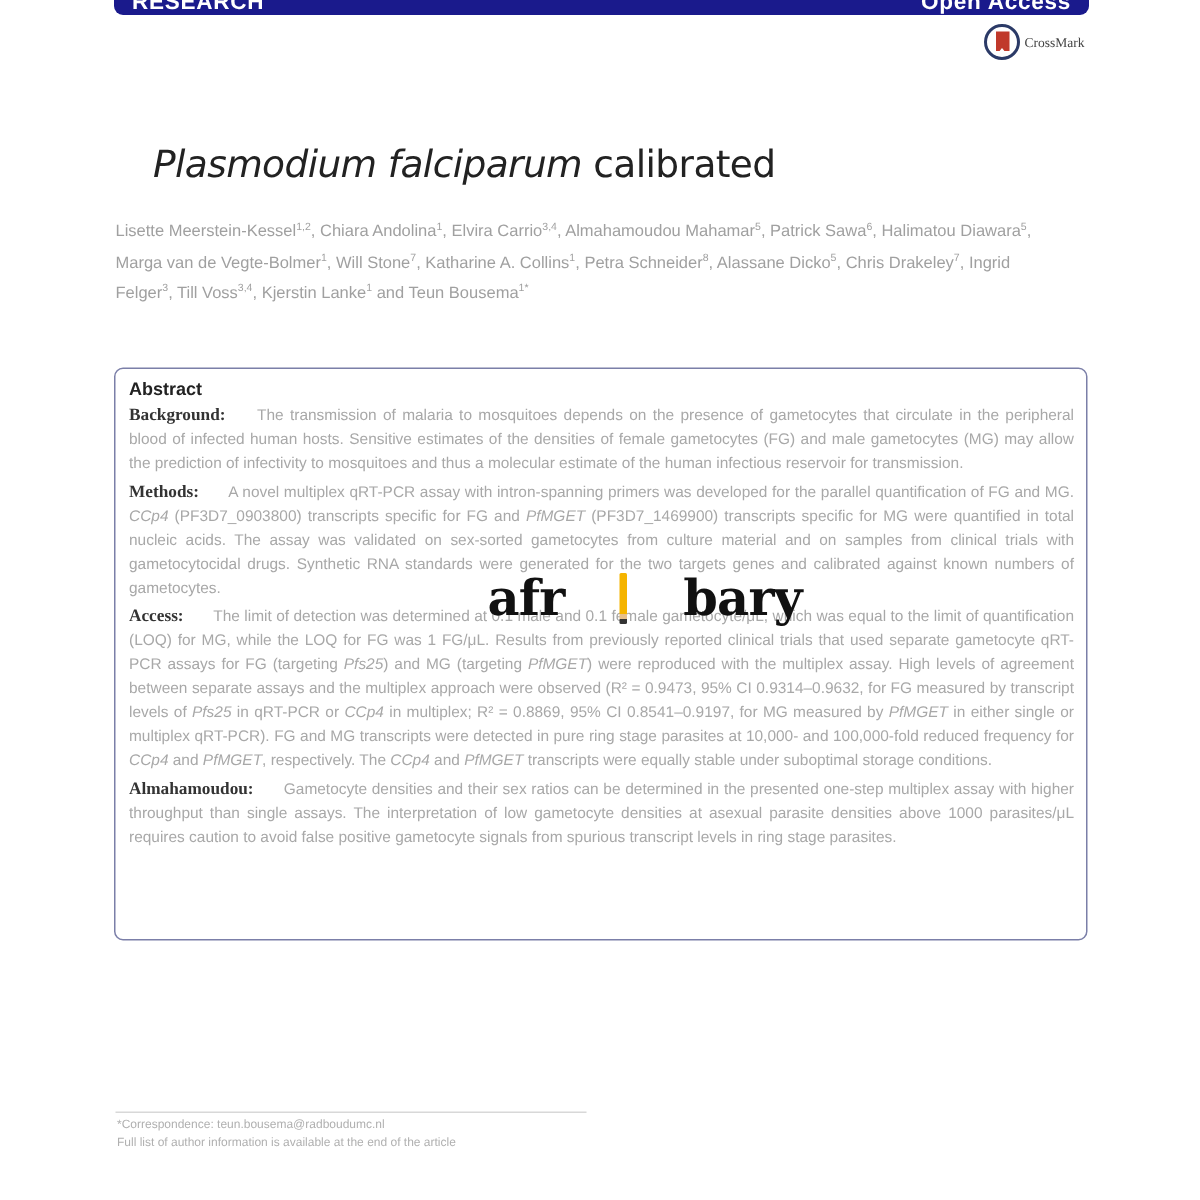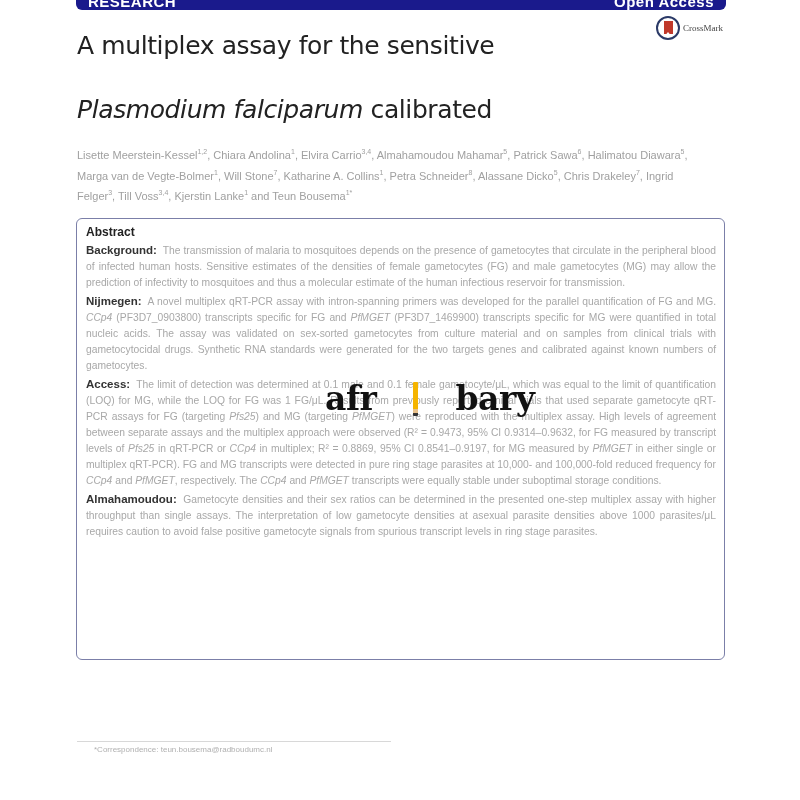--- a/index.html
+++ b/index.html
@@ -33,89 +33,89 @@
     border-left: 4.5px solid transparent; border-right: 4.5px solid transparent;
     border-bottom: 5px solid #fff;
   }
   .crossmark-label { font-family: "Liberation Serif", serif; font-size: 9px; color: #444; }
 
   .title {
     position: absolute; left: 77px; top: 30px; width: 660px;
     font-family: "DejaVu Sans", sans-serif; font-size: 25px; line-height: 32px;
     color: #222; font-weight: normal; letter-spacing: -0.4px;
   }
-  .title em { font-style: italic; }
+  .title em { font-style: italic; margin-left: 25px; }
 
   .authors {
     position: absolute; left: 77px; top: 143px; width: 620px;
     font-size: 11px; line-height: 17px; color: #a0a0a0;
   }
   .authors sup { font-size: 7px; }
 
   .abstract-box {
-    position: absolute; left: 76px; top: 218px; width: 649px; height: 442px;
+    position: absolute; left: 76px; top: 245px; width: 649px; height: 382px;
     border: 1.5px solid #7b7fa8; border-radius: 6px; padding: 6px 8px 18px 9px;
   }
   .abstract-heading {
     font-weight: bold; font-size: 12px; color: #222; margin-bottom: 3px;
   }
   .section { font-size: 10.3px; line-height: 16px; color: #a8a8a8; margin-bottom: 2px; text-align: justify; }
-  .section .label { font-weight: bold; color: #333; font-size: 11.5px; margin-right: 3px; }
+  .section .label { font-weight: bold; color: #333; font-size: 11.5px; margin-right: 17px; font-family: Liberation Serif, serif; }
   .section em { }
 
   .watermark {
     position: absolute; left: 325px; top: 381px; display: flex; align-items: center;
     font-family: "DejaVu Serif", serif; font-weight: bold; font-size: 33px; color: #111;
     letter-spacing: -0.5px; line-height: 36px; gap: 36px;
   }
   .pencil {
     display: inline-block; width: 5px; height: 34px; margin: 0 1px;
     background: linear-gradient(#f5b400 0 80%, #e8c08a 80% 90%, #333 90%);
     border-radius: 1px;
   }
 
   .footnote-rule {
     position: absolute; left: 77px; top: 741px; width: 314px; height: 1px; background: #d8d8d8;
   }
   .footnotes {
-    position: absolute; left: 94px; top: 744px; width: 330px;
+    position: absolute; left: 78px; top: 744px; width: 330px;
     font-size: 8px; line-height: 11.5px; color: #b0b0b0;
   }
 </style>
 </head>
 <body>
 
 <div class="top-bar">
   <span>RESEARCH</span>
   <span>Open Access</span>
 </div>
 
 <div class="crossmark">
   <div class="crossmark-icon"></div>
   <span class="crossmark-label">CrossMark</span>
 </div>
 
 <h1 class="title">
-  <span>A multiplex assay for the sensitive</span><br>
+  <br>
   <br>
   <em>Plasmodium falciparum</em><span> calibrated</span>
 </h1>
 
 <div class="authors" id="authors"><span>Lisette Meerstein-Kessel</span><sup>1,2</sup>, <span>Chiara Andolina</span><sup>1</sup>, <span>Elvira Carrio</span><sup>3,4</sup>, <span>Almahamoudou Mahamar</span><sup>5</sup>, <span>Patrick Sawa</span><sup>6</sup>, <span>Halimatou Diawara</span><sup>5</sup>, <span>Marga van de Vegte-Bolmer</span><sup>1</sup>, <span>Will Stone</span><sup>7</sup>, <span>Katharine A. Collins</span><sup>1</sup>, <span>Petra Schneider</span><sup>8</sup>, <span>Alassane Dicko</span><sup>5</sup>, <span>Chris Drakeley</span><sup>7</sup>, <span>Ingrid Felger</span><sup>3</sup>, <span>Till Voss</span><sup>3,4</sup>, <span>Kjerstin Lanke</span><sup>1</sup> and <span>Teun Bousema</span><sup>1*</sup></div>
 
 <div class="abstract-box">
   <div class="abstract-heading">Abstract</div>
 
   <p class="section">
     <span class="label">Background:</span>
     <span>The transmission of malaria to mosquitoes depends on the presence of gametocytes that circulate in the peripheral blood of infected human hosts. Sensitive estimates of the densities of female gametocytes (FG) and male gametocytes (MG) may allow the prediction of infectivity to mosquitoes and thus a molecular estimate of the human infectious reservoir for transmission.</span>
   </p>
 
   <p class="section">
-    <span class="label">Nijmegen:</span>
+    <span class="label">Methods:</span>
     <span>A novel multiplex qRT-PCR assay with intron-spanning primers was developed for the parallel quantification of FG and MG. </span><em>CCp4</em><span> (PF3D7_0903800) transcripts specific for FG and </span><em>PfMGET</em><span> (PF3D7_1469900) transcripts specific for MG were quantified in total nucleic acids. The assay was validated on sex-sorted gametocytes from culture material and on samples from clinical trials with gametocytocidal drugs. Synthetic RNA standards were generated for the two targets genes and calibrated against known numbers of gametocytes.</span>
   </p>
 
   <p class="section">
     <span class="label">Access:</span>
     <span>The limit of detection was determined at 0.1 male and 0.1 female gametocyte/μL, which was equal to the limit of quantification (LOQ) for MG, while the LOQ for FG was 1 FG/μL. Results from previously reported clinical trials that used separate gametocyte qRT-PCR assays for FG (targeting </span><em>Pfs25</em><span>) and MG (targeting </span><em>PfMGET</em><span>) were reproduced with the multiplex assay. High levels of agreement between separate assays and the multiplex approach were observed (R² = 0.9473, 95% CI 0.9314–0.9632, for FG measured by transcript levels of </span><em>Pfs25</em><span> in qRT-PCR or </span><em>CCp4</em><span> in multiplex; R² = 0.8869, 95% CI 0.8541–0.9197, for MG measured by </span><em>PfMGET</em><span> in either single or multiplex qRT-PCR). FG and MG transcripts were detected in pure ring stage parasites at 10,000- and 100,000-fold reduced frequency for </span><em>CCp4</em><span> and </span><em>PfMGET</em><span>, respectively. The </span><em>CCp4</em><span> and </span><em>PfMGET</em><span> transcripts were equally stable under suboptimal storage conditions.</span>
   </p>
 
   <p class="section">
     <span class="label">Almahamoudou:</span>
@@ -125,13 +125,14 @@
 
 <div class="watermark">
   <span>afr</span>
   <span class="pencil"></span>
   <span>bary</span>
 </div>
 
 <div class="footnote-rule"></div>
 <div class="footnotes">
   <div>*Correspondence: teun.bousema@radboudumc.nl</div>
+  <div>Full list of author information is available at the end of the article</div>
 </div>
 
 </body></html>

